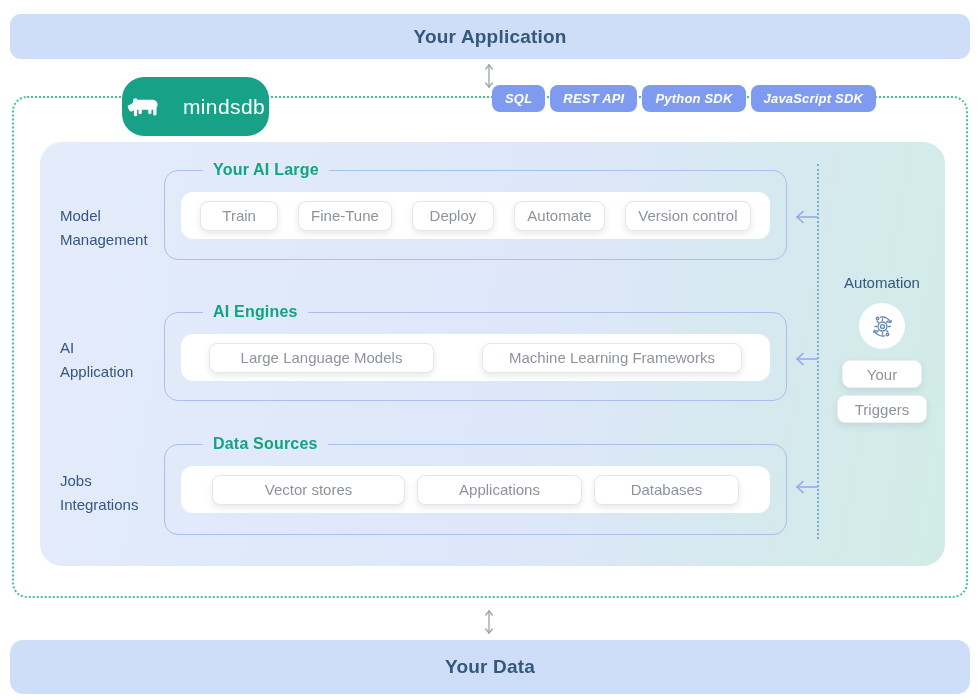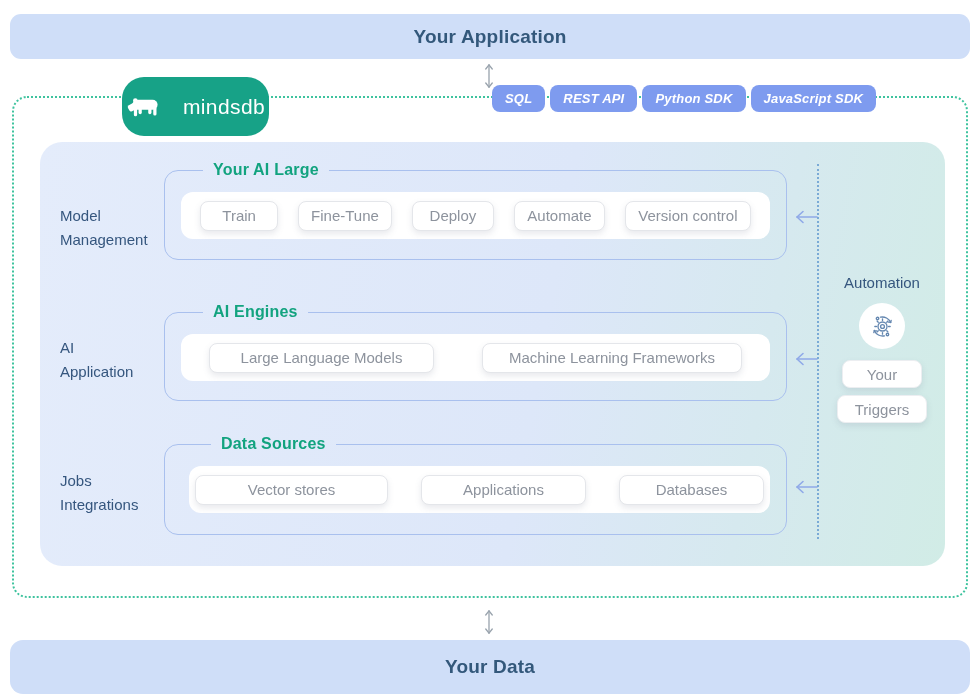--- a/index.html
+++ b/index.html
@@ -64,30 +64,30 @@
   .row-label.r3 { top:327px; }
 
   
   fieldset.section {
     position:absolute; left:124px; width:623px;
     border:1.5px solid #a9c0ee; border-radius:14px;
     padding:0; min-width:0; background:transparent;
   }
   fieldset.section.r1 { top:19px;  height:99px; }
   fieldset.section.r2 { top:161px; height:98px; }
-  fieldset.section.r3 { top:293px; height:100px;padding-left:8px; }
+  fieldset.section.r3 { top:293px; height:100px; }
   legend.section-title {
     margin-left:38px; padding:0 10px;
     color:#12a37f; font-size:16px; font-weight:600; letter-spacing:.2px;
   }
   .chip-bar {
     margin:13px 16px 0; height:47px; background:#fff; border-radius:12px;
     display:flex; align-items:center; justify-content:center;
   }
-  .chip-bar.g20 { gap:20px;justify-content:center; } .chip-bar.g48 { gap:48px; } .chip-bar.g18 { gap:33px; }
+  .chip-bar.g20 { gap:20px;justify-content:center; } .chip-bar.g48 { gap:48px; } .chip-bar.g18 { gap:12px; }
   .chip {
     height:30px; padding:0 12px; background:#fff;
     border:1px solid #e4e6ea; border-radius:8px;
     color:#8d939d; font-size:15px;
     display:flex; align-items:center; justify-content:center; white-space:nowrap;
     box-shadow:0 3px 6px rgba(110,120,145,.16);
   }
   .chip.w76{min-width:78px} .chip.w90{min-width:91px} .chip.w80{min-width:82px}
   .chip.w124{min-width:126px} .chip.w223{min-width:225px} .chip.w258{min-width:260px}
   .chip.w188{min-width:193px} .chip.w160{min-width:165px} .chip.w142{min-width:145px}

